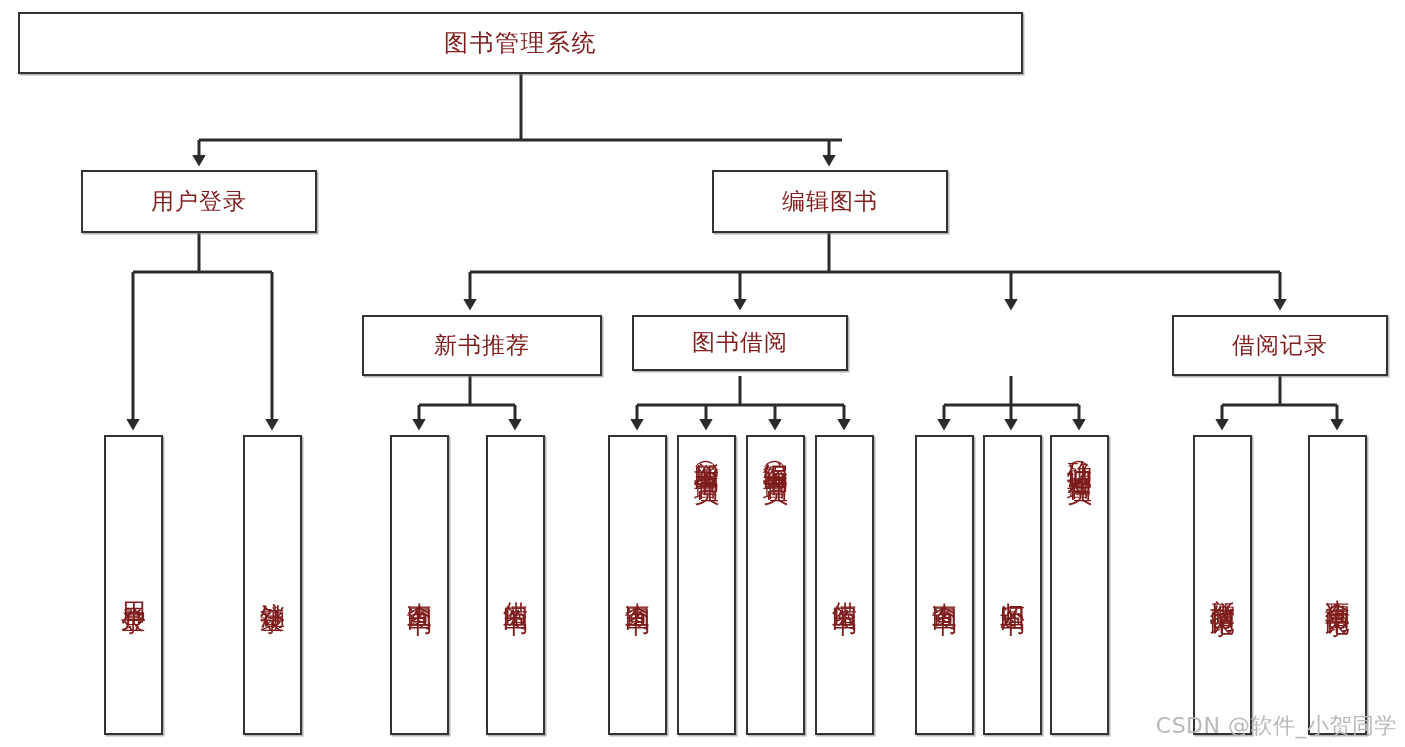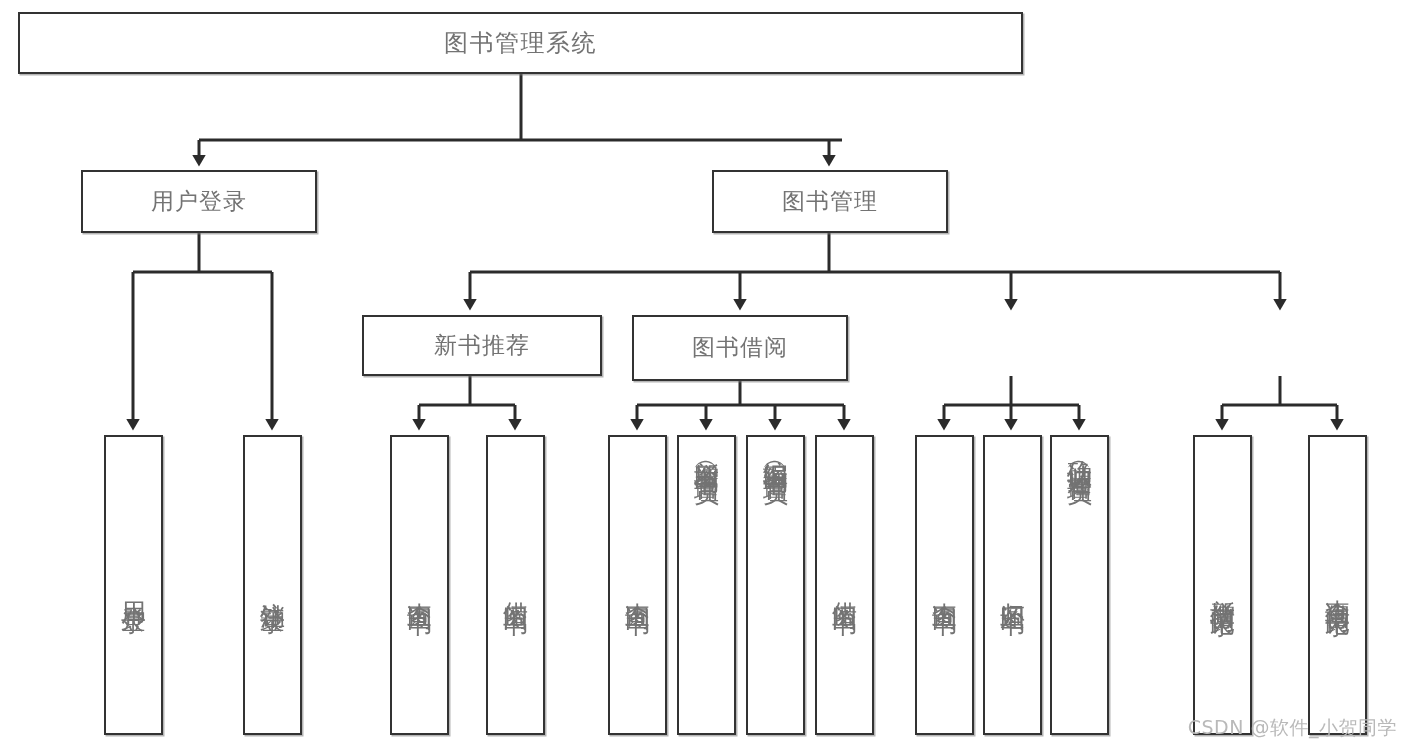--- a/index.html
+++ b/index.html
@@ -31,21 +31,21 @@
     box-shadow:1.5px 1.5px 0 rgba(120,120,120,0.55);
     display:flex;
     align-items:center;
     justify-content:center;
     z-index:3;
   }
   .node .label{
     display:block;
     text-align:center;
     line-height:1.18;
-    color:#737373;
+    color:#7f1d1d;
     white-space:pre;
   }
   
   .node.h .label{
     font-size:23px;
     letter-spacing:1px;
   }
   .node.root .label{ font-size:24px; letter-spacing:1.5px; }
   
   .node.v{
@@ -61,21 +61,21 @@
     margin:0 auto;
   }
   
   .node.v.tall{ padding-top:4px; }
   .node.v.mid .label{ margin-top:auto; margin-bottom:auto; }
 
   #watermark{
     position:absolute;
     right:8px;
     bottom:6px;
-    font-size:19px;
+    font-size:22px;
     color:#b9b9b9;
     letter-spacing:0.5px;
     z-index:5;
     white-space:nowrap;
   }
 </style>
 </head>
 <body>
 
 <div id="canvas">
@@ -131,28 +131,31 @@
   </svg>
 
   <div class="node h root" style="left:18px;top:12px;width:1005px;height:62px;">
     <span class="label">图书管理系统</span>
   </div>
 
   <div class="node h" style="left:81px;top:170px;width:236px;height:63px;">
     <span class="label">用户登录</span>
   </div>
   <div class="node h" style="left:712px;top:170px;width:236px;height:63px;">
-    <span class="label">图书管理</span>
+    <span class="label">编辑图书</span>
   </div>
 
   <div class="node h" style="left:362px;top:315px;width:240px;height:61px;">
     <span class="label">新书推荐</span>
   </div>
-  <div class="node h" style="left:632px;top:315px;width:216px;height:66px;">
+  <div class="node h" style="left:632px;top:315px;width:216px;height:56px;">
     <span class="label">图书借阅</span>
+  </div>
+  <div class="node h" style="left:1172px;top:315px;width:216px;height:61px;">
+    <span class="label">借阅记录</span>
   </div>
 
   <div class="node v mid" style="left:104px;top:435px;width:59px;height:300px;">
     <span class="label">用户登录</span>
   </div>
   <div class="node v mid" style="left:243px;top:435px;width:59px;height:300px;">
     <span class="label">注销登录</span>
   </div>
 
   <div class="node v mid" style="left:390px;top:435px;width:59px;height:300px;">

